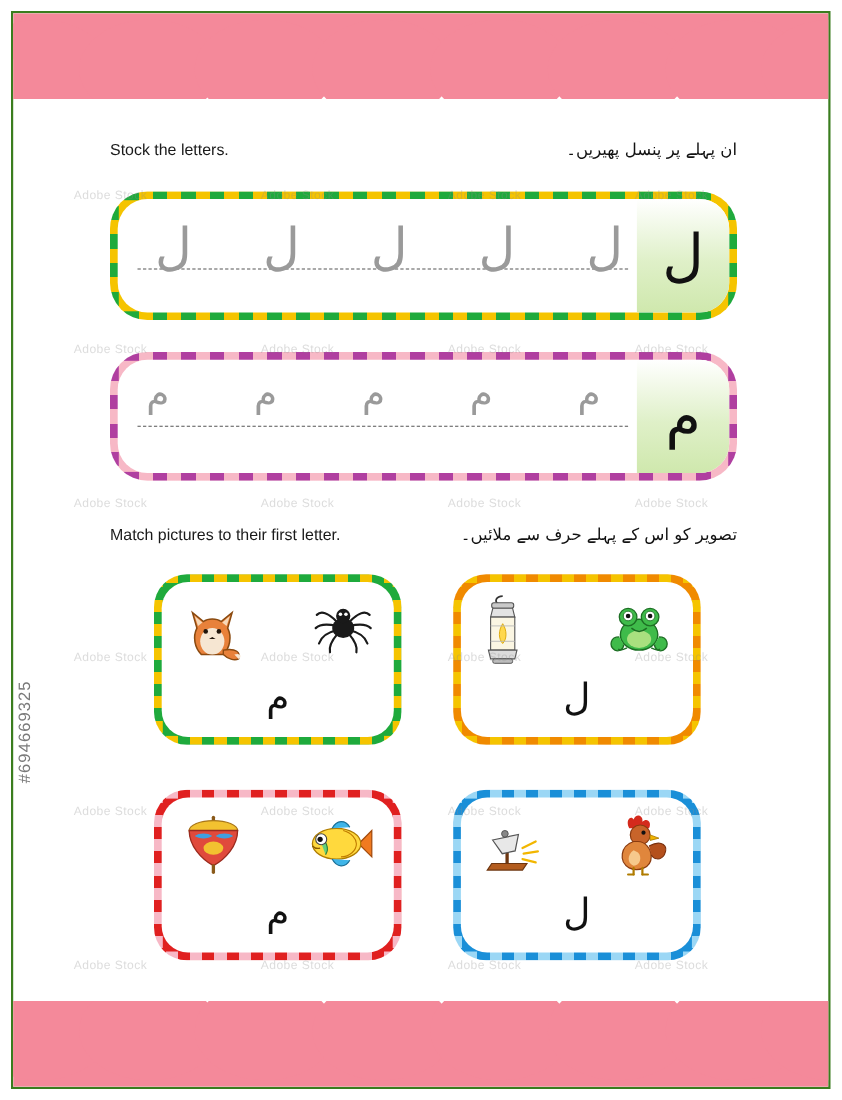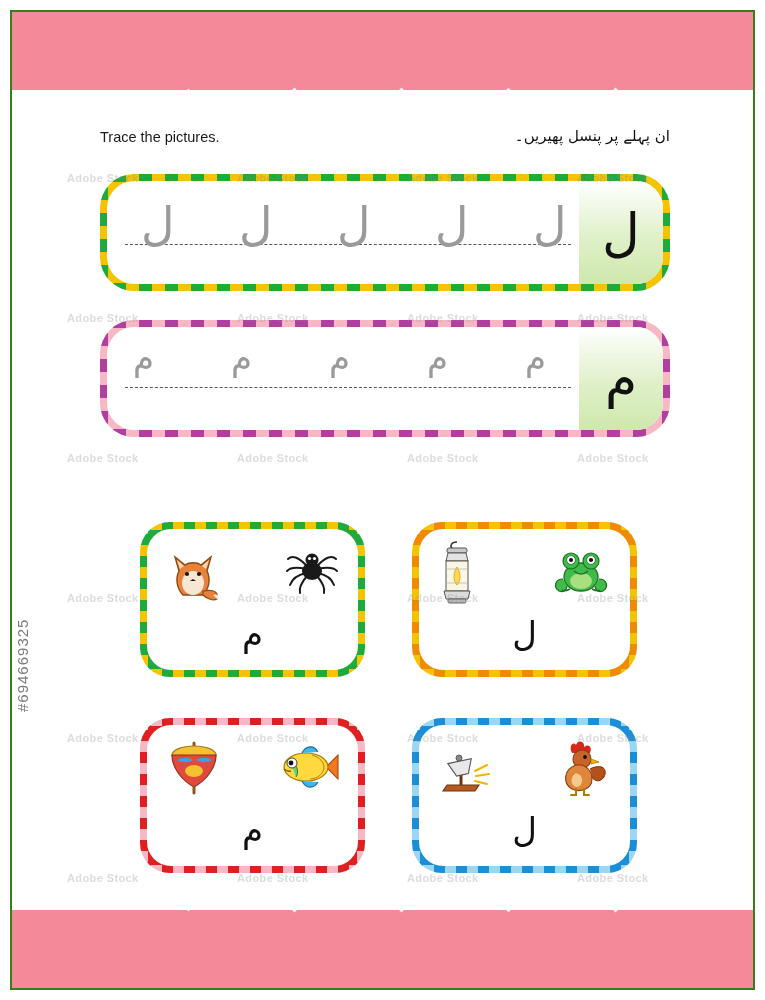--- a/index.html
+++ b/index.html
@@ -60,21 +60,20 @@
 
   
   .wm {
     position: absolute;
     color: rgba(140,140,140,0.30);
     font-size: 11px;
     letter-spacing: 0.4px;
     font-family: "Liberation Sans", sans-serif;
     white-space: nowrap;
     pointer-events: none;
-    font-weight: bold;
   }
   .wm-id {
     position: absolute;
     left: 2px;
     top: 700px;
     transform: rotate(-90deg);
     transform-origin: left top;
     color: #7a7a7a;
     font-size: 15px;
     letter-spacing: 1px;
@@ -204,21 +203,21 @@
     <div class="bump" style="left:60px;"></div>
     <div class="bump" style="left:165px;"></div>
     <div class="bump" style="left:272px;"></div>
     <div class="bump" style="left:379px;"></div>
     <div class="bump" style="left:486px;"></div>
     <div class="bump" style="left:593px;"></div>
     <div class="bump" style="left:680px;"></div>
   </div>
 
   <div class="instr-row" style="top:115px;">
-    <div class="instr-en">Trace the pictures.</div>
+    <div class="instr-en">Stock the letters.</div>
     <div class="instr-ur">ان پہلے پر پنسل پھیریں۔</div>
   </div>
 
   <div class="trace-box" style="left:88px; top:162px; width:570px; height:117px;
               background:
                 repeating-linear-gradient(90deg,#f5c400 0 13px,#1faa3c 13px 26px) top/100% 8px no-repeat,
                 repeating-linear-gradient(90deg,#f5c400 0 13px,#1faa3c 13px 26px) bottom/100% 8px no-repeat,
                 repeating-linear-gradient(0deg,#f5c400 0 13px,#1faa3c 13px 26px) left/8px 100% no-repeat,
                 repeating-linear-gradient(0deg,#f5c400 0 13px,#1faa3c 13px 26px) right/8px 100% no-repeat,
                 #f5c400;">
@@ -248,20 +247,24 @@
       <div class="ghost" style="left:124px; top:14px; font-size:34px;">م</div>
       <div class="ghost" style="left:222px; top:14px; font-size:34px;">م</div>
       <div class="ghost" style="left:320px; top:14px; font-size:34px;">م</div>
       <div class="ghost" style="left:418px; top:14px; font-size:34px;">م</div>
       <div class="letter-pane">
         <span class="letter-big">م</span>
       </div>
     </div>
   </div>
 
+  <div class="instr-row" style="top:465px;">
+    <div class="instr-en">Match pictures to their first letter.</div>
+    <div class="instr-ur">تصویر کو اس کے پہلے حرف سے ملائیں۔</div>
+  </div>
 
   <div class="match-card" style="left:128px; top:510px; width:225px; height:155px;
               background:
                 repeating-linear-gradient(90deg,#1faa3c 0 11px,#f5c400 11px 22px) top/100% 8px no-repeat,
                 repeating-linear-gradient(90deg,#1faa3c 0 11px,#f5c400 11px 22px) bottom/100% 8px no-repeat,
                 repeating-linear-gradient(0deg,#1faa3c 0 11px,#f5c400 11px 22px) left/8px 100% no-repeat,
                 repeating-linear-gradient(0deg,#1faa3c 0 11px,#f5c400 11px 22px) right/8px 100% no-repeat,
                 #1faa3c;">
     <div class="match-inner">
 

